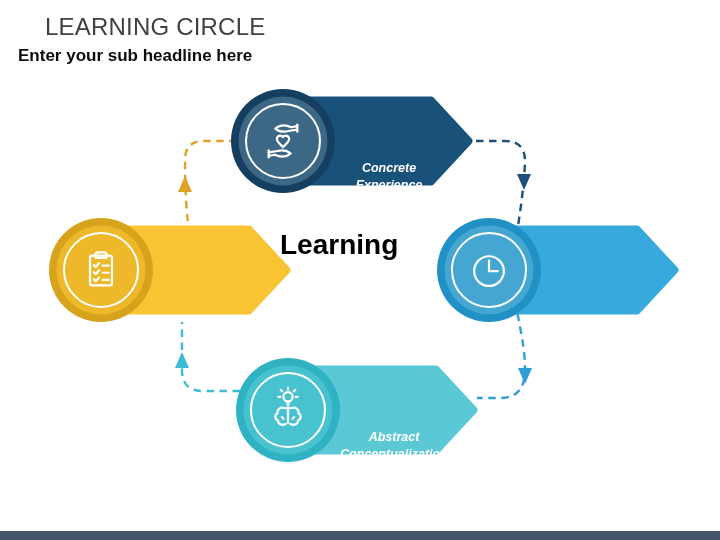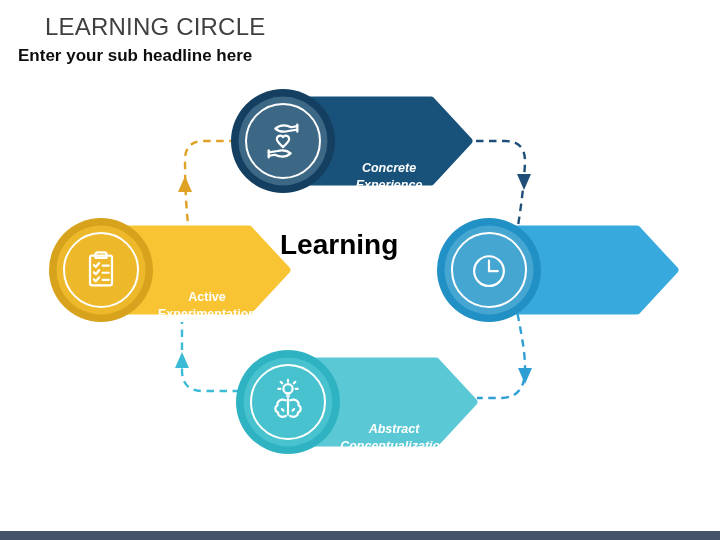--- a/index.html
+++ b/index.html
@@ -106,21 +106,21 @@
       <circle class="c-inner" cx="54" cy="54" r="44.5"></circle>
       <circle class="c-ring" cx="54" cy="54" r="37"></circle>
       <g class="icon" transform="translate(27.6,27.6) scale(1.1)">
         <circle cx="24" cy="25" r="13.5"></circle>
         <path d="M24 25 V15.5"></path>
         <path d="M24 25 h8"></path>
       </g>
     </svg>
   </div>
 
-  <div class="node node-think" style="left:234px; top:348px;">
+  <div class="node node-think" style="left:234px; top:356px;">
     <svg class="shape" width="250" height="108" viewBox="0 0 250 108">
       <polygon class="arrow" points="74,13 202,13 240,54 202,95 74,95"></polygon>
       <circle class="c-outer" cx="54" cy="54" r="52"></circle>
       <circle class="c-inner" cx="54" cy="54" r="44.5"></circle>
       <circle class="c-ring" cx="54" cy="54" r="37"></circle>
       <g class="icon" transform="translate(27.6,27.6) scale(1.1)">
         <circle cx="24" cy="12" r="4.2"></circle>
         <path d="M22.5 16.5 h3"></path>
         <path d="M23.2 18.8 h1.6"></path>
         <path d="M24 5.6 V3.8"></path>
@@ -152,21 +152,16 @@
         <rect x="14" y="11" width="20" height="27" rx="2"></rect>
         <path d="M19 13 h10 v-3 a2 2 0 0 0 -2 -2 h-6 a2 2 0 0 0 -2 2 z"></path>
         <path d="M17.5 19.5 l1.8 1.8 3 -3.6"></path>
         <path d="M17.5 26 l1.8 1.8 3 -3.6"></path>
         <path d="M17.5 32.5 l1.8 1.8 3 -3.6"></path>
         <path d="M25.5 20 h5.5"></path>
         <path d="M25.5 26.5 h5.5"></path>
         <path d="M25.5 33 h5.5"></path>
       </g>
     </svg>
-    <div class="labels">
-      <div class="node-title">Do</div>
-      <div class="node-sub">Active
-Experimentation</div>
-    </div>
   </div>
 
   <div class="footer-bar"></div>
 </div>
 
 </body></html>

